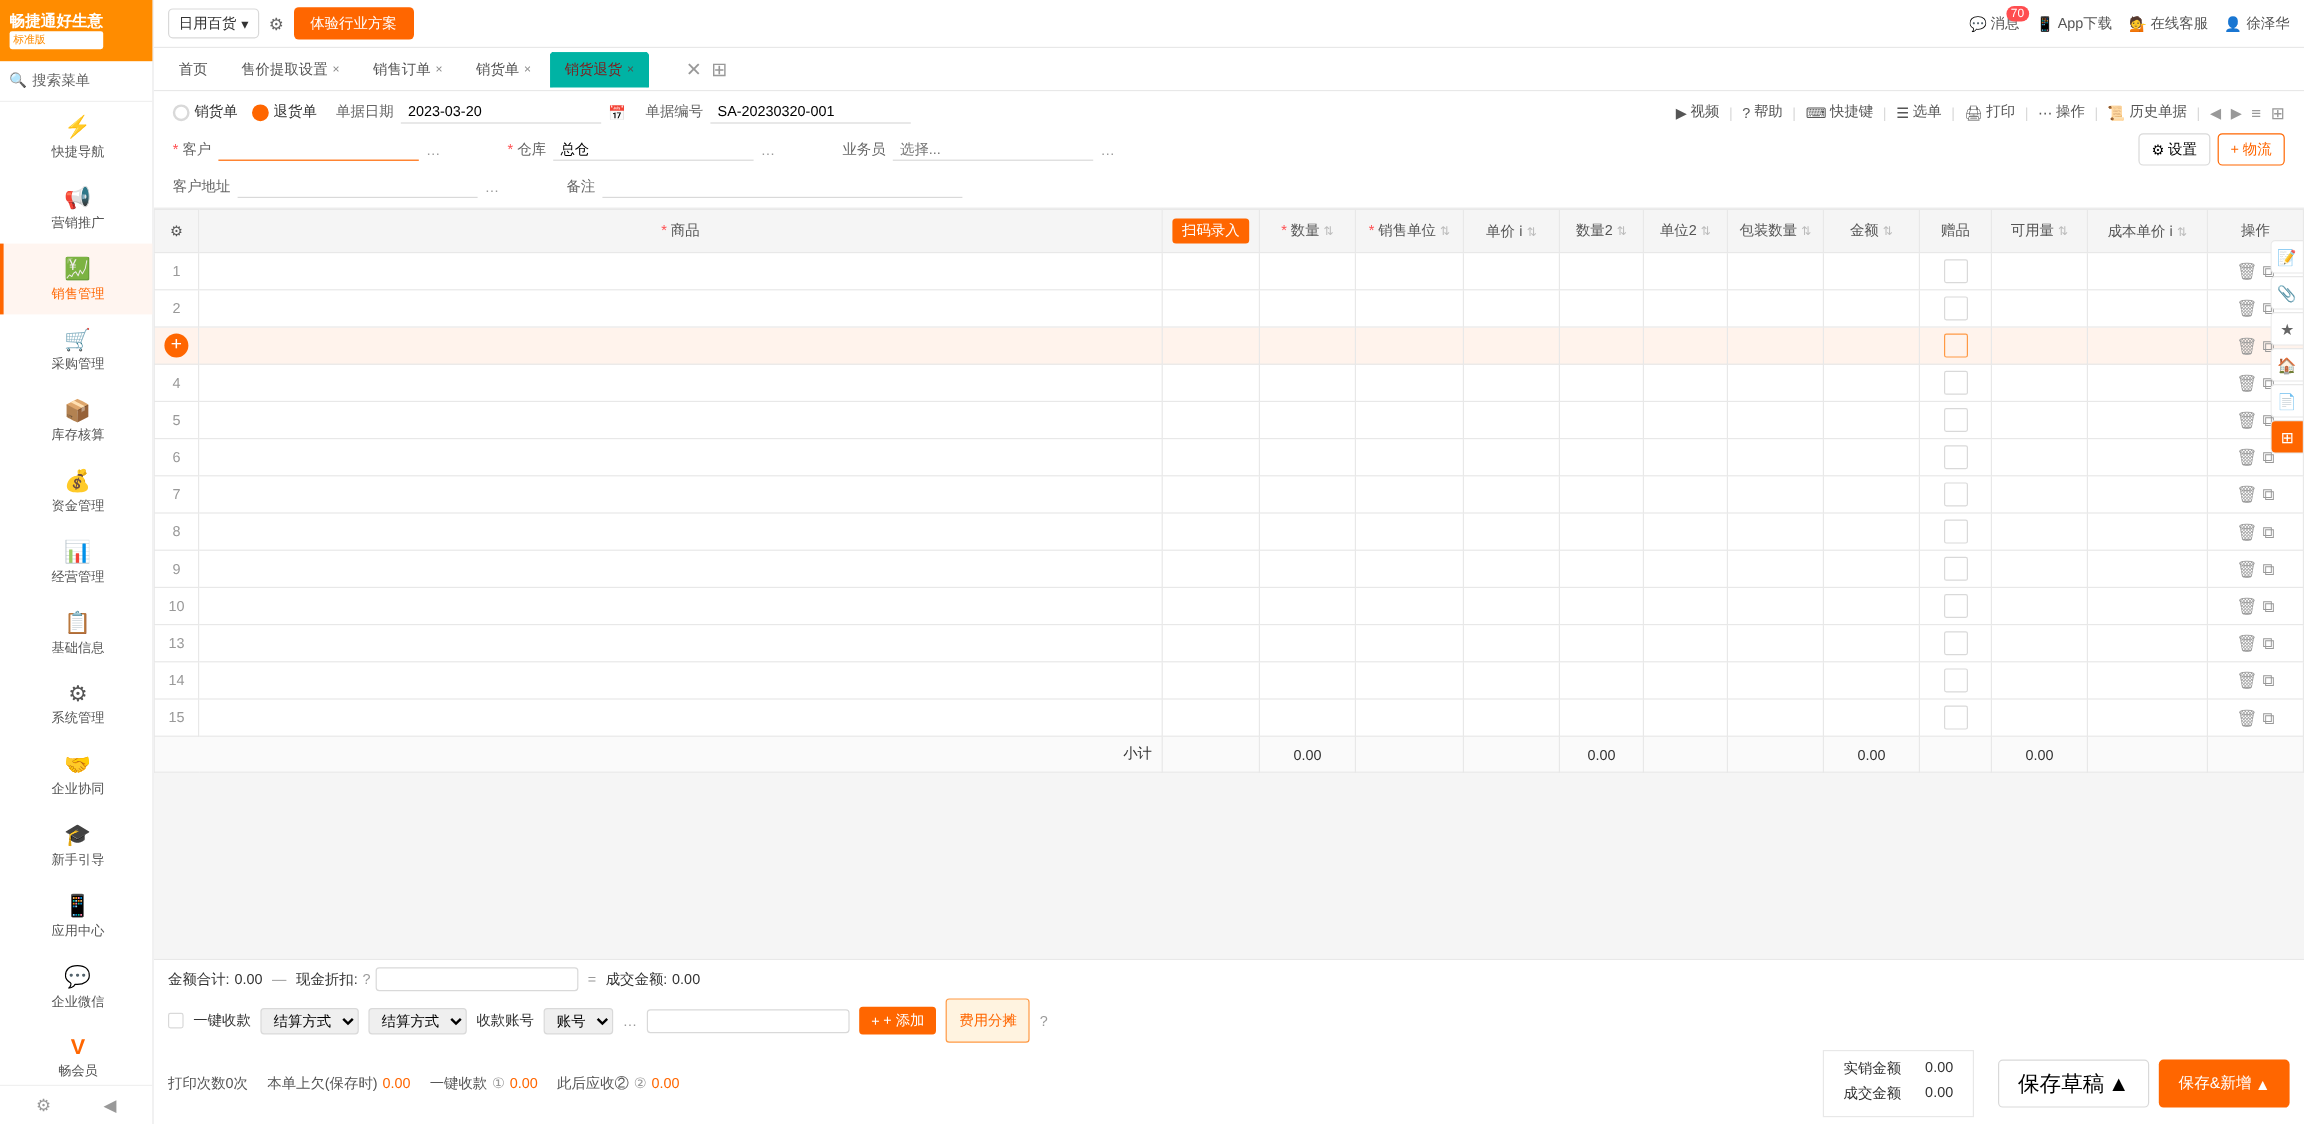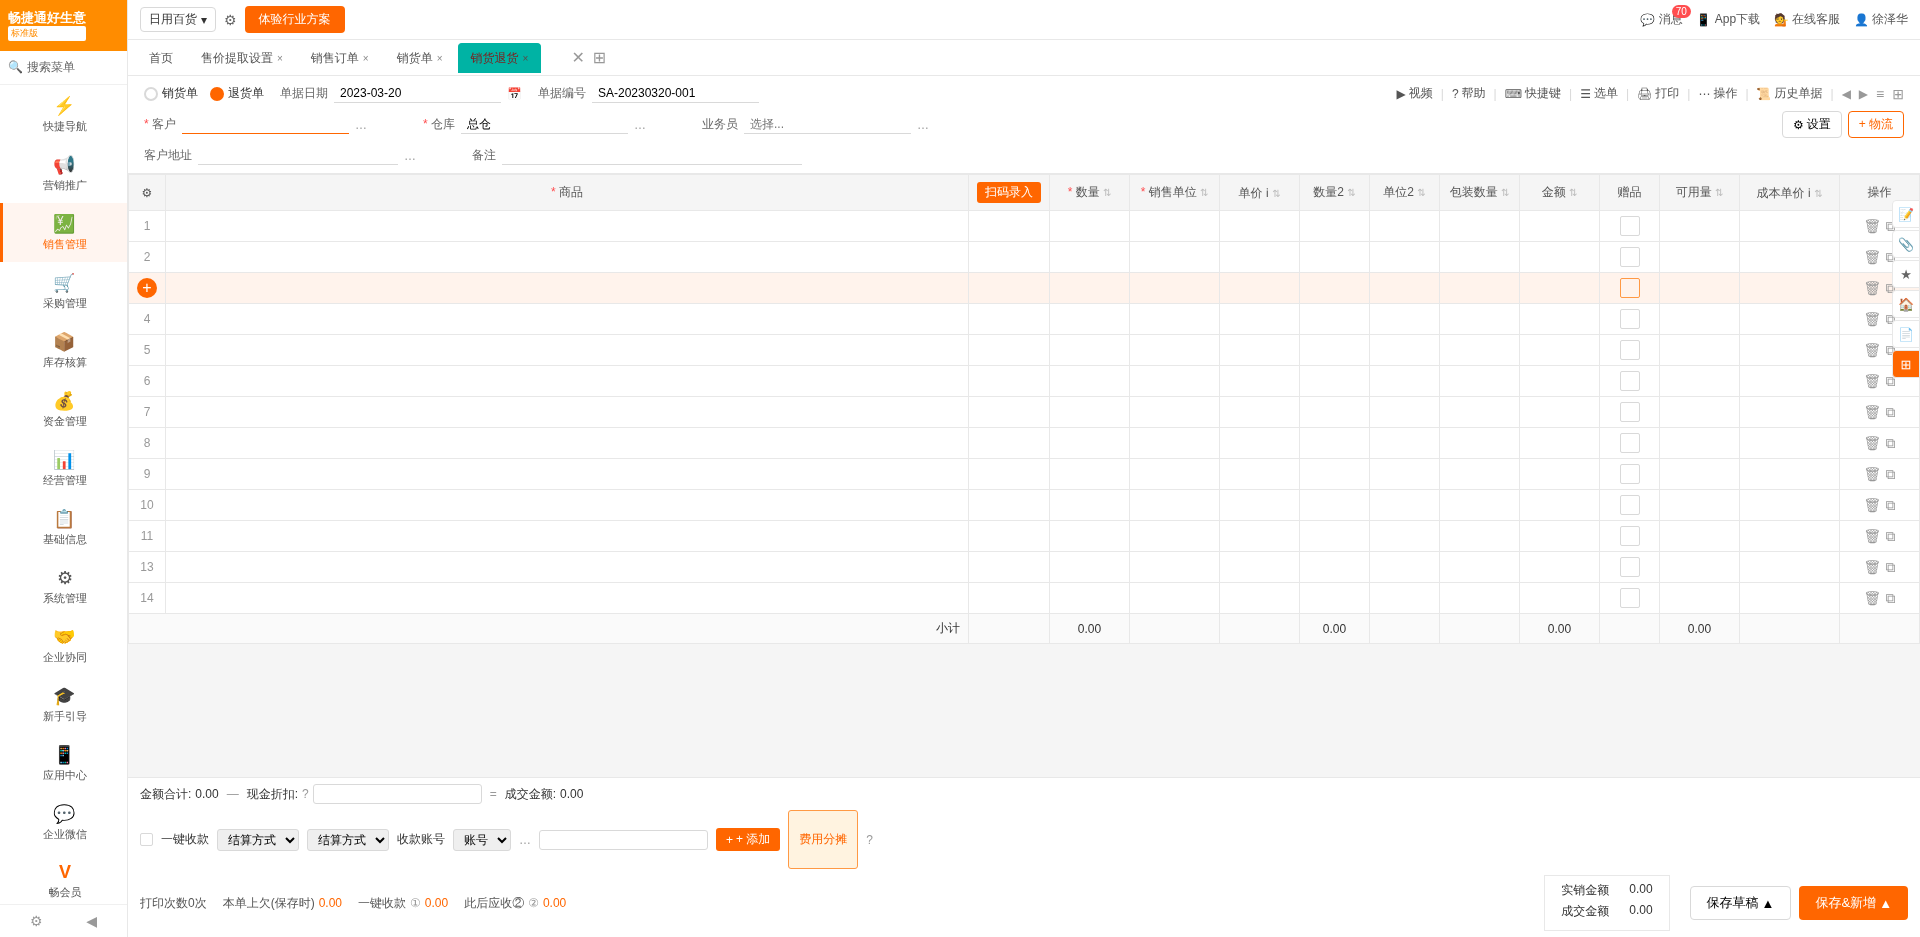--- a/index.html
+++ b/index.html
@@ -88,26 +88,26 @@
     .footer-row1 { display: flex; align-items: center; gap: 8px; font-size: 12px; margin-bottom: 6px; }
     .footer-field { display: flex; align-items: center; gap: 4px; }
     .footer-dash { color: #999; }
     .footer-eq { color: #999; }
     .footer-result { display: flex; align-items: center; gap: 4px; }
     .footer-row2 { display: flex; align-items: center; gap: 8px; font-size: 12px; }
     .footer-checkbox { width: 13px; height: 13px; border: 1px solid #d9d9d9; display: inline-block; cursor: pointer; vertical-align: middle; border-radius: 2px; }
     .footer-select { border: 1px solid #d9d9d9; border-radius: 3px; padding: 2px 6px; font-size: 12px; cursor: pointer; }
     .footer-input { border: 1px solid #d9d9d9; border-radius: 3px; padding: 2px 6px; font-size: 12px; min-width: 80px; }
     .footer-add-btn { background: #ff6600; color: #fff; border: none; border-radius: 3px; padding: 3px 10px; font-size: 12px; cursor: pointer; display: flex; align-items: center; gap: 3px; }
-    .footer-split-btn { background: #fff3e0; color: #ff6600; border: 1px solid #ff9944; border-radius: 3px; padding: 20px 10px; font-size: 12px; cursor: pointer; }
+    .footer-split-btn { background: #fff3e0; color: #ff6600; border: 1px solid #ff9944; border-radius: 3px; padding: 9px 10px; font-size: 12px; cursor: pointer; }
     .footer-row3 { display: flex; align-items: center; gap: 16px; font-size: 12px; margin-top: 6px; }
     .footer-stat { display: flex; align-items: center; gap: 4px; color: #555; }
     .footer-stat-val { color: #ff6600; }
     .footer-main-btns { margin-left: auto; display: flex; gap: 8px; }
-    .btn-save-draft { border: 1px solid #d9d9d9; background: #fff; border-radius: 4px; padding: 7px 16px; font-size: 13px; cursor: pointer; display: flex; align-items: center; gap: 3px; text-align: right; }
+    .btn-save-draft { border: 1px solid #d9d9d9; background: #fff; border-radius: 4px; padding: 7px 16px; font-size: 18px; cursor: pointer; display: flex; align-items: center; gap: 3px; text-align: right; }
     .btn-save-new { background: #ff6600; color: #fff; border: none; border-radius: 4px; padding: 7px 16px; font-size: 13px; cursor: pointer; display: flex; align-items: center; gap: 3px; }
     .summary-row { display: flex; justify-content: space-between; gap: 20px; margin-bottom: 4px; }
 
     .col-req { color: #ff4d4f; }
 
     
     .right-float { position: fixed; right: 0; top: 50%; transform: translateY(-50%); display: flex; flex-direction: column; gap: 2px; z-index: 100; }
     .rf-btn { background: #fff; border: 1px solid #e8e8e8; border-radius: 4px 0 0 4px; width: 28px; height: 28px; display: flex; align-items: center; justify-content: center; font-size: 13px; cursor: pointer; color: #666; }
     .rf-btn.active { background: #ff6600; color: #fff; }
   </style>
@@ -603,41 +603,20 @@
                 <td></td>
                 <td></td>
                 <td>
                   <div class="row-action">
                     <button class="row-action-btn">🗑</button>
                     <button class="row-action-btn">⧉</button>
                   </div>
                 </td>
               </tr>
             <tr>
-                <td class="row-num">11</td>
-                <td></td>
-                <td></td>
-                <td></td>
-                <td></td>
-                <td></td>
-                <td></td>
-                <td></td>
-                <td></td>
-                <td></td>
-                <td><span class="checkbox-cell"></span></td>
-                <td></td>
-                <td></td>
-                <td>
-                  <div class="row-action">
-                    <button class="row-action-btn">🗑</button>
-                    <button class="row-action-btn">⧉</button>
-                  </div>
-                </td>
-              </tr>
-            <tr>
                 <td class="row-num">13</td>
                 <td></td>
                 <td></td>
                 <td></td>
                 <td></td>
                 <td></td>
                 <td></td>
                 <td></td>
                 <td></td>
                 <td></td>
@@ -646,20 +625,41 @@
                 <td></td>
                 <td>
                   <div class="row-action">
                     <button class="row-action-btn">🗑</button>
                     <button class="row-action-btn">⧉</button>
                   </div>
                 </td>
               </tr>
             <tr>
                 <td class="row-num">14</td>
+                <td></td>
+                <td></td>
+                <td></td>
+                <td></td>
+                <td></td>
+                <td></td>
+                <td></td>
+                <td></td>
+                <td></td>
+                <td><span class="checkbox-cell"></span></td>
+                <td></td>
+                <td></td>
+                <td>
+                  <div class="row-action">
+                    <button class="row-action-btn">🗑</button>
+                    <button class="row-action-btn">⧉</button>
+                  </div>
+                </td>
+              </tr>
+            <tr>
+                <td class="row-num">15</td>
                 <td></td>
                 <td></td>
                 <td></td>
                 <td></td>
                 <td></td>
                 <td></td>
                 <td></td>
                 <td></td>
                 <td></td>
                 <td><span class="checkbox-cell"></span></td>

